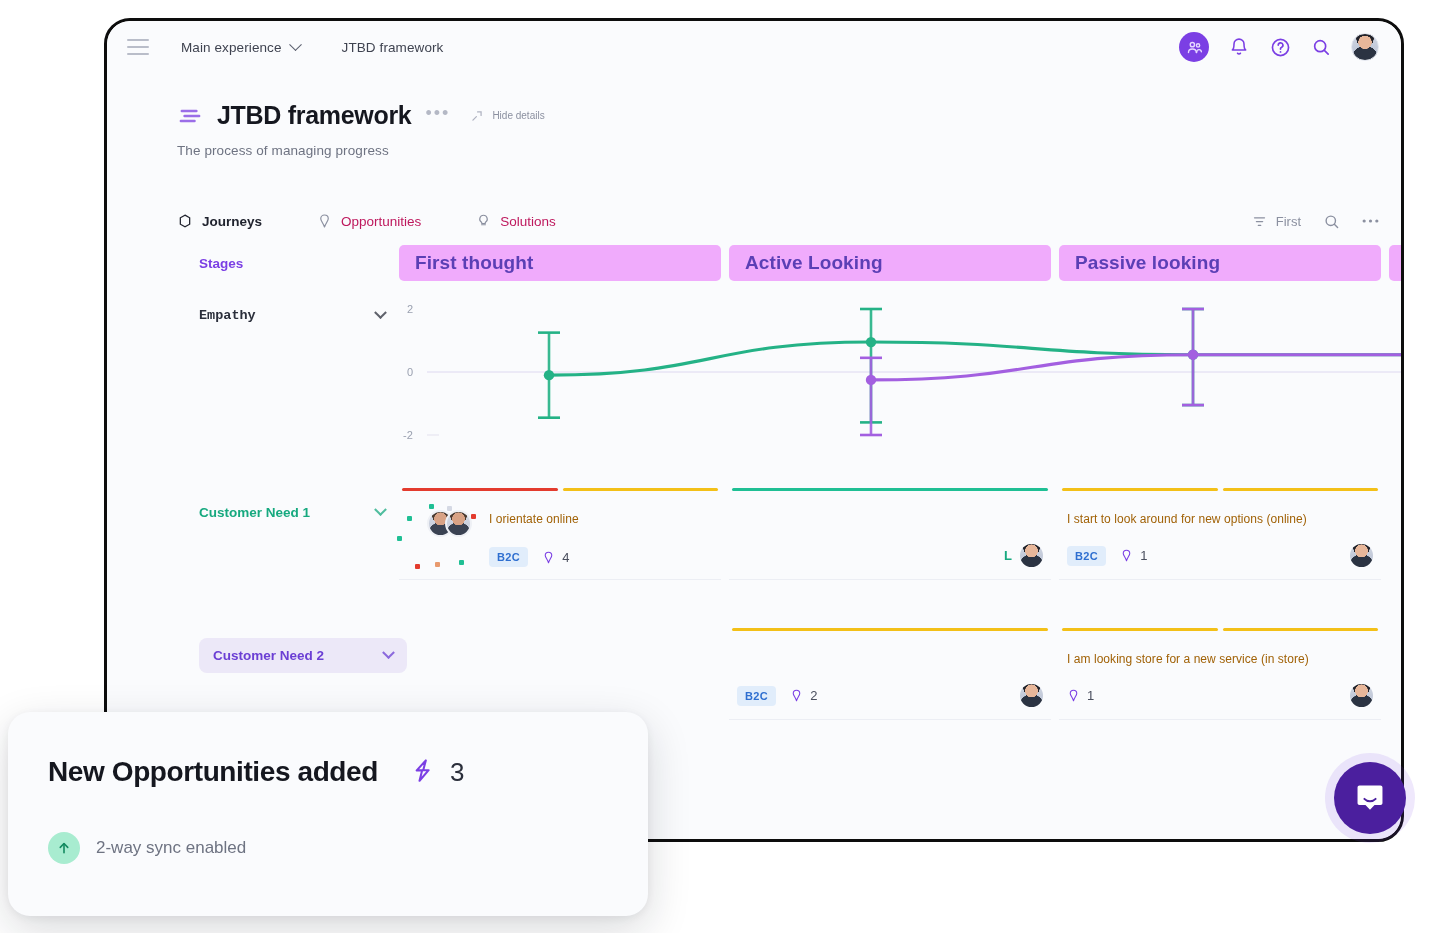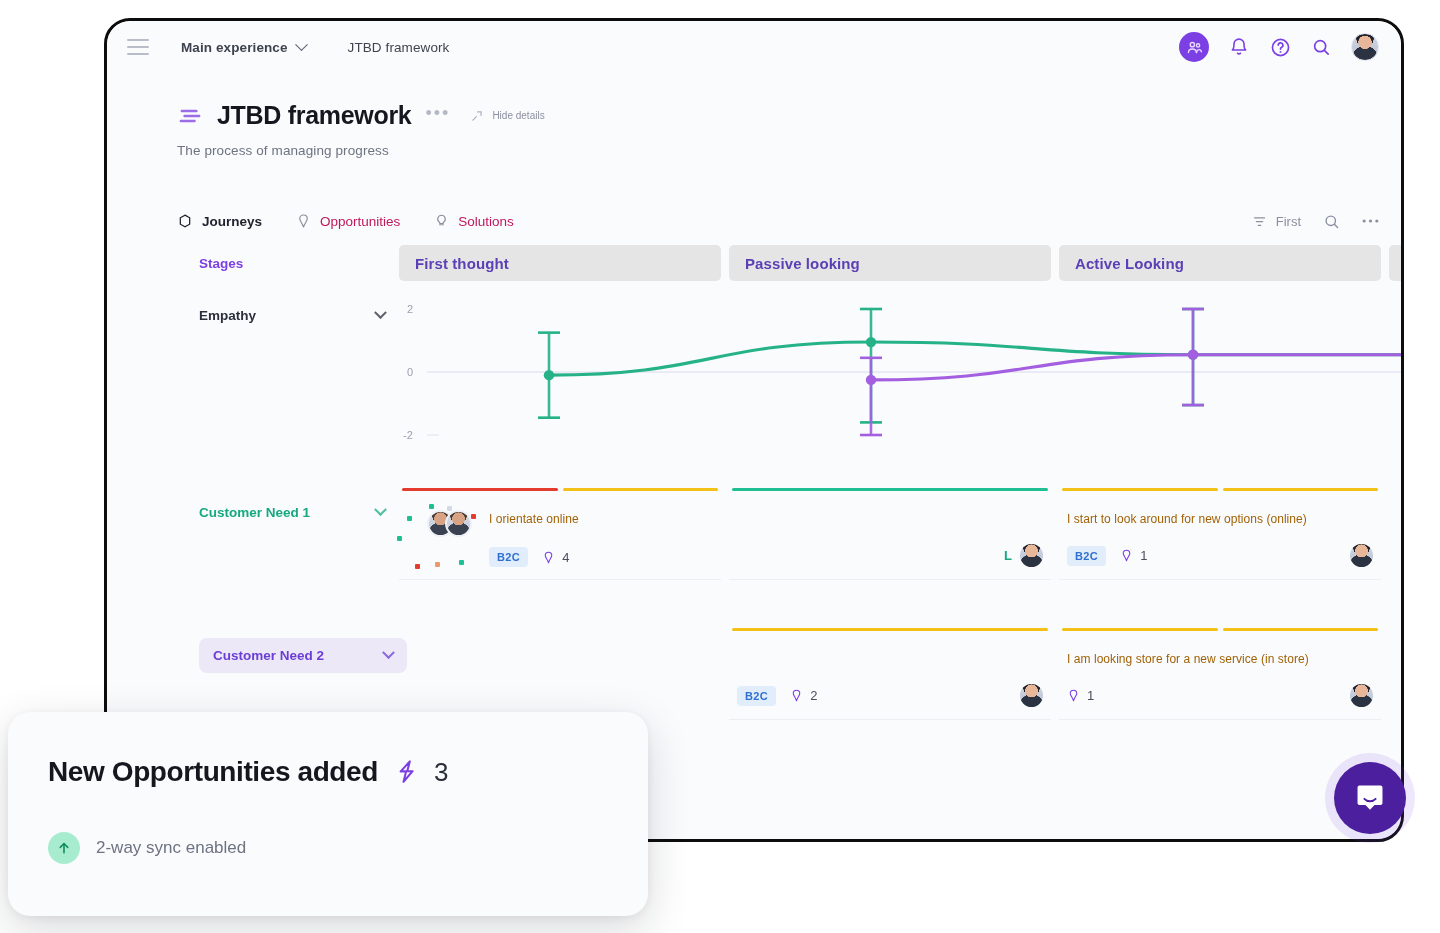--- a/index.html
+++ b/index.html
@@ -27,21 +27,20 @@
   .topbar {
     position: absolute; left:0; top:0; right:0; height: 52px;
     display: flex; align-items: center;
     padding: 0 22px 0 16px;
   }
   .hamburger { width: 22px; height: 16px; display:flex; flex-direction:column; justify-content:space-between; cursor:pointer; margin-left:4px;}
   .hamburger i { display:block; height:2px; background:#b9bdc9; border-radius:2px; }
   .crumb {
     font-size: 13.5px; color:#3f4350; margin-left: 32px; display:flex; align-items:center; gap:9px; cursor:pointer;
     letter-spacing:.1px;
-    font-weight:bold;
   }
   .crumb2 { font-size: 13.5px; color:#3f4350; margin-left: 42px; cursor:pointer; letter-spacing:.1px;}
   .chev { width:9px; height:9px; border-right:1.8px solid #5a5f6e; border-bottom:1.8px solid #5a5f6e; transform: rotate(45deg) translate(-2px,-2px); }
   .topbar-right { margin-left:auto; display:flex; align-items:center; gap:19px; }
   .av-purple {
     width:30px;height:30px;border-radius:50%;
     background:#7b3fe4; display:flex;align-items:center;justify-content:center;cursor:pointer;
   }
   .tb-icon { width:22px;height:22px;display:flex;align-items:center;justify-content:center;cursor:pointer;color:#7b3fe4;}
   .av-photo {
@@ -56,51 +55,51 @@
   
   .page-head { position:absolute; left:0; right:0; top:52px; padding: 28px 22px 0 70px; }
   .title-row { display:flex; align-items:center; gap:14px; }
   .title-ico { width:26px; height:22px; }
   .page-title { font-size:25px; font-weight:700; color:#15171f; letter-spacing:-0.3px; }
   .dots { color:#b4b8c5; font-size:18px; letter-spacing:2px; cursor:pointer; line-height:1; padding-bottom:6px;}
   .hide-details { display:flex; align-items:center; gap:8px; color:#8b90a0; font-size:10px; cursor:pointer; margin-left:6px;}
   .page-sub { margin-top:13px; font-size:13.5px; color:#6e7382; letter-spacing:.1px;}
 
   
-  .tabs-row { position:absolute; left:0; right:0; top:178px; height:44px; display:flex; align-items:center; padding:0 22px 0 70px;}
+  .tabs-row { position:absolute; left:0; right:0; top:178px; height:44px; display:flex; align-items:center; padding:0 22px 0 70px;gap:21px;}
   .tab { display:flex; align-items:center; gap:9px; margin-right:34px; font-size:13.5px; color:#be185d; cursor:pointer;}
   .tab.active { color:#20232e; font-weight:700; }
   .tabs-right { margin-left:auto; display:flex; align-items:center; gap:22px;}
   .filter-btn { display:flex;align-items:center;gap:9px;font-size:13px;color:#8b90a0;cursor:pointer;}
   .sm-icon { width:17px;height:17px;display:flex;align-items:center;justify-content:center;color:#8b90a0;cursor:pointer;}
 
   
   .board { position:absolute; left:0; right:0; top:222px; bottom:0; }
   .stages-row { position:absolute; left:0; right:0; top:0; height:40px; padding-left:70px; display:flex; align-items:center; }
   .stages-label { width:222px; flex:0 0 222px; font-size:13.5px; font-weight:700; color:#7b3fe4; padding-left:22px; }
   .stage-cells { display:flex; gap:8px; flex:1; }
   .stage-cell {
-    height:36px; background:#e5e5e5; border-radius:5px;
+    height:36px; background:#f0abfc; border-radius:5px;
     display:flex; align-items:center; padding-left:16px;
-    font-size:15px; color:#5b3fb5; font-weight:600; letter-spacing:.1px;
+    font-size:19px; color:#5b3fb5; font-weight:600; letter-spacing:.1px;
   }
   .stage-cell.w1 { width:322px; flex:0 0 322px; }
   .stage-cell.w2 { width:322px; flex:0 0 322px; }
   .stage-cell.w3 { width:322px; flex:0 0 322px; }
   .stage-cell.w4 { width:322px; flex:0 0 322px; }
 
   
   .row-empathy { position:absolute; left:0; right:0; top:48px; height:180px; padding-left:70px; display:flex;}
   .row-label-wrap { width:222px; flex:0 0 222px; padding-left:22px; padding-top:10px;}
   .row-label {
     display:flex; align-items:center; justify-content:space-between;
     width:196px; font-size:13.5px; font-weight:600; cursor:pointer;
     padding:7px 10px 7px 0px; border-radius:8px;
   }
-  .row-label.plain { color:#2b2f3b; }
+  .row-label.plain { color:#2b2f3b;font-family:Liberation Mono, monospace; }
   .row-label.green { color:#16a97f; }
   .row-label.pill { color:#6b3fd4; background:#ece8f8; padding:10px 14px; width:208px; }
   .caret { width:9px;height:9px;border-right:2px solid currentColor;border-bottom:2px solid currentColor;transform:rotate(45deg) translate(-2px,-2px); opacity:.75;}
 
   .chart-area { position:relative; flex:1; height:170px; }
 
   
   .row-need { position:absolute; left:0; right:0; padding-left:70px; display:flex; }
   .row-need.n1 { top:245px; height:110px; }
   .row-need.n2 { top:385px; height:110px; }
@@ -138,21 +137,21 @@
                 linear-gradient(#d5dae5,#c2c9d8);
   }
   .pair-av span:last-child { margin-left:-9px; }
 
   
   .notif {
     position:absolute; left:8px; top:712px; width:640px; height:204px;
     background:#fafbfd; border-radius:22px;
     box-shadow: 0 14px 44px rgba(20,22,40,.16), 0 2px 8px rgba(20,22,40,.06);
   }
-  .notif-title-row { display:flex; align-items:flex-end; padding:44px 0 0 40px; gap:16px;}
+  .notif-title-row { display:flex; align-items:center; padding:44px 0 0 40px; gap:32px;}
   .notif-title { font-size:28px; font-weight:700; color:#15171f; letter-spacing:-.4px;}
   .notif-count { display:flex; align-items:center; gap:14px; font-size:26px; color:#2b2f3b;}
   .notif-sub { display:flex; align-items:center; gap:16px; padding:44px 0 0 40px;}
   .sync-circle { width:32px;height:32px;border-radius:50%;background:#a8ecd0;display:flex;align-items:center;justify-content:center;}
   .notif-sub-text { font-size:17px; color:#6e7382;}
 
   
   .intercom {
     position:absolute; left:1334px; top:762px; width:72px; height:72px; border-radius:50%;
     background:#4b1f9e; display:flex; align-items:center; justify-content:center;
@@ -279,22 +278,22 @@
           </div>
         </div>
       </div>
 
       <div class="board">
 
         <div class="stages-row">
           <div class="stages-label">Stages</div>
           <div class="stage-cells">
             <div class="stage-cell w1">First thought</div>
+            <div class="stage-cell w3">Active Looking</div>
             <div class="stage-cell w2">Passive looking</div>
-            <div class="stage-cell w3">Active Looking</div>
             <div class="stage-cell w4">Ba</div>
           </div>
         </div>
 
         <div class="row-empathy">
           <div class="row-label-wrap">
             <div class="row-label plain">
               <span>Empathy</span>
               <span class="caret"></span>
             </div>

